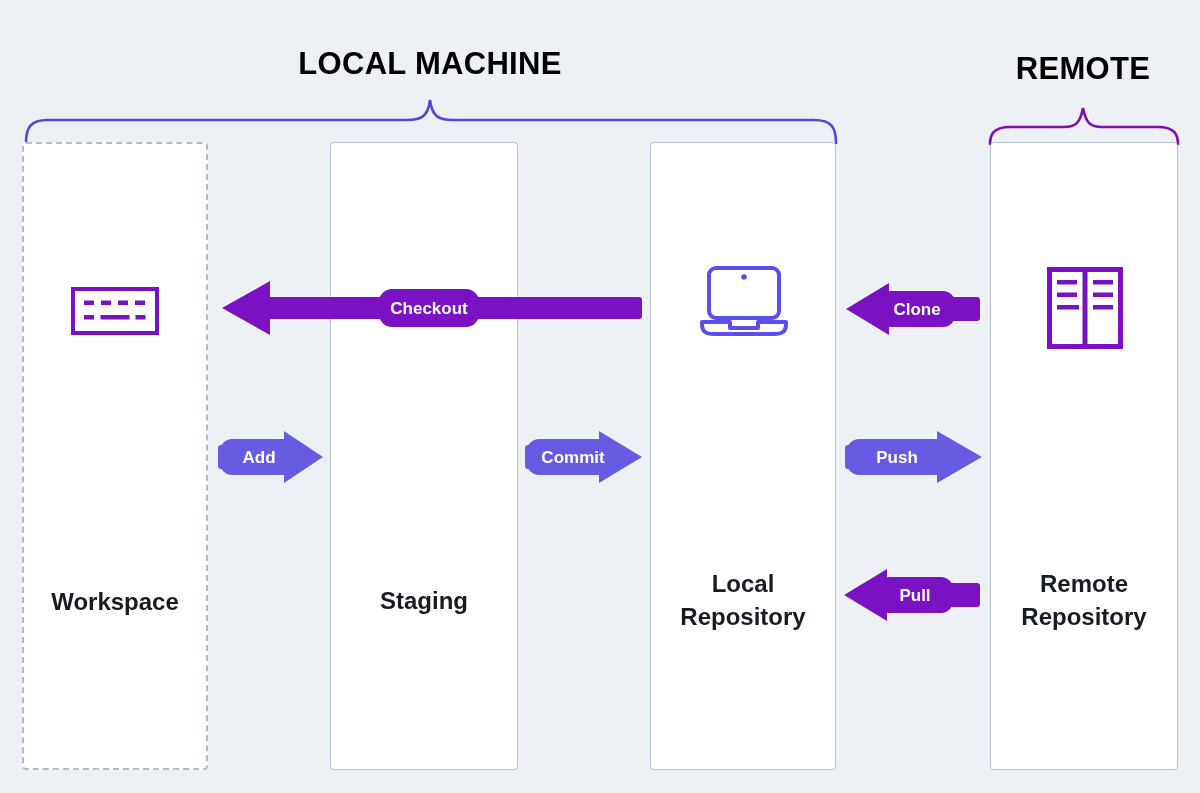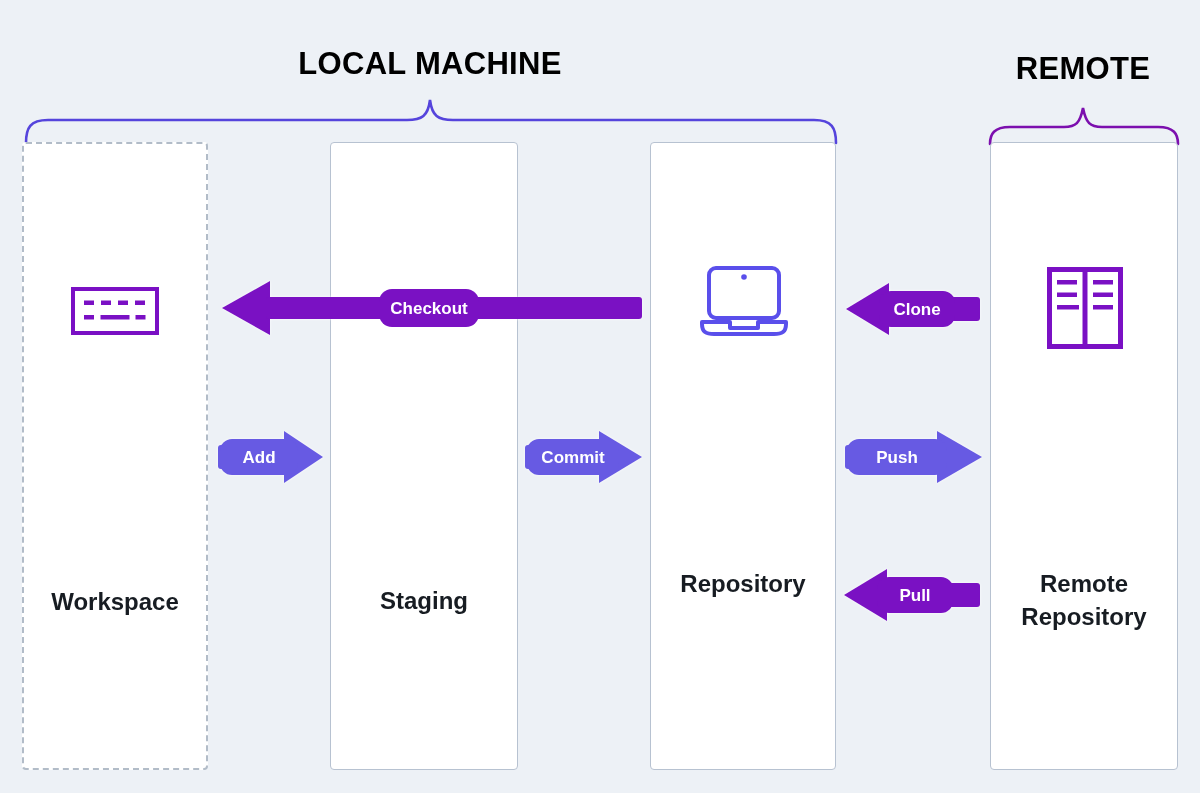--- a/index.html
+++ b/index.html
@@ -95,20 +95,21 @@
     <div class="box-label label-single">Staging</div>
   </div>
 
   <div class="box box-local">
     <svg class="box-icon" style="left:49px; top:123px;" width="88" height="70" viewBox="0 0 88 70">
       <rect x="9" y="2" width="70" height="50" rx="7" fill="none" stroke="#5a4feb" stroke-width="4"></rect>
       <circle cx="44" cy="11" r="2.8" fill="#5a4feb"></circle>
       <path d="M2 56 H30 V62 H58 V56 H86 V58 C86 66 82 68 74 68 H14 C6 68 2 66 2 58 Z" fill="none" stroke="#5a4feb" stroke-width="4" stroke-linejoin="round"></path>
     </svg>
     <div class="box-label label-double">
+      <div>Local</div>
       <div>Repository</div>
     </div>
   </div>
 
   <div class="box box-remote">
     <svg class="box-icon" style="left:55px; top:123px;" width="78" height="84" viewBox="0 0 78 84">
       <rect x="3.5" y="3.5" width="71" height="77" fill="none" stroke="#7a10c4" stroke-width="5"></rect>
       <line x1="39" y1="3.5" x2="39" y2="80.5" stroke="#7a10c4" stroke-width="5"></line>
       <rect x="11" y="14" width="20" height="4.5" fill="#7a10c4"></rect>
       <rect x="11" y="26.5" width="20" height="4.5" fill="#7a10c4"></rect>

